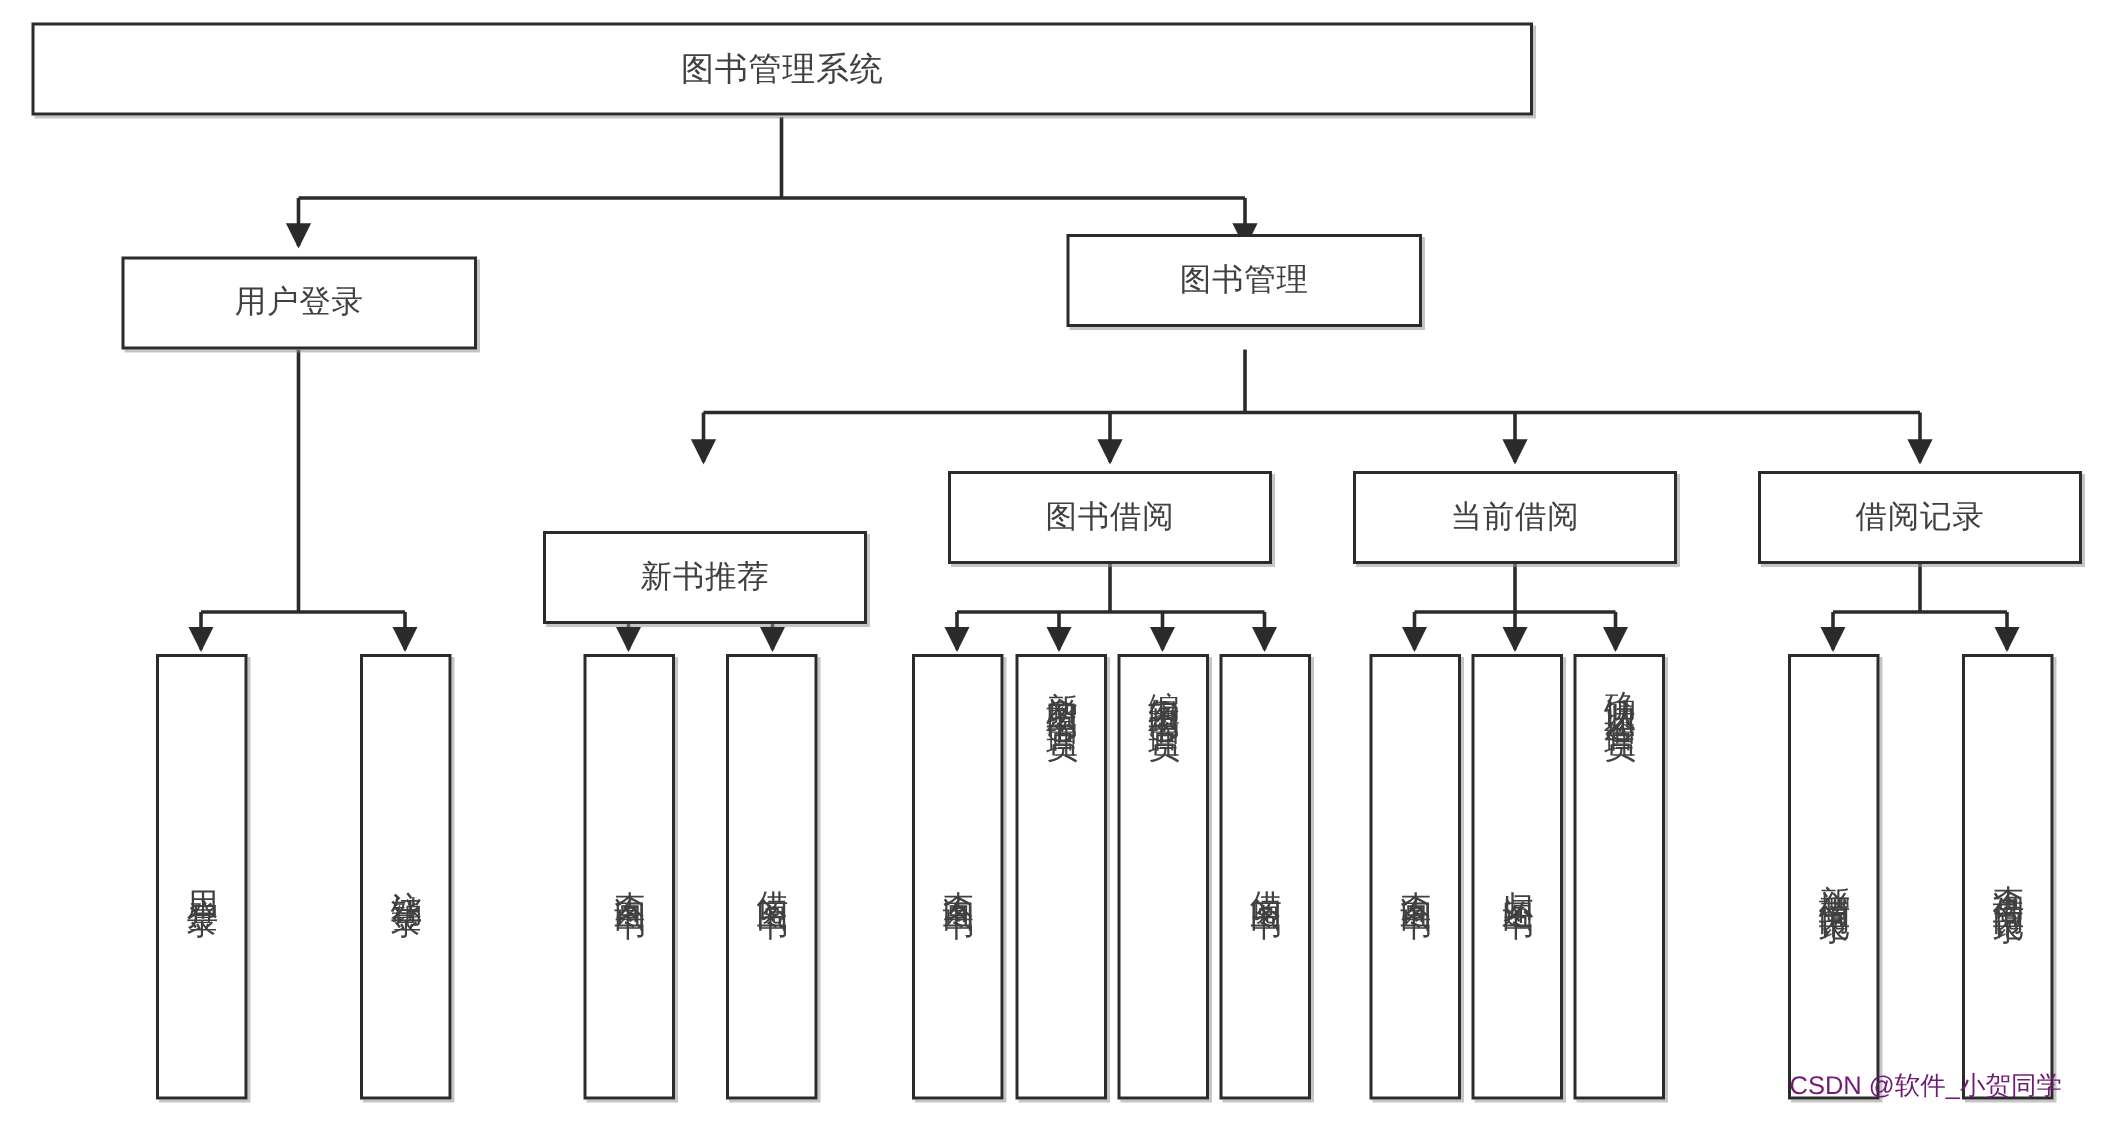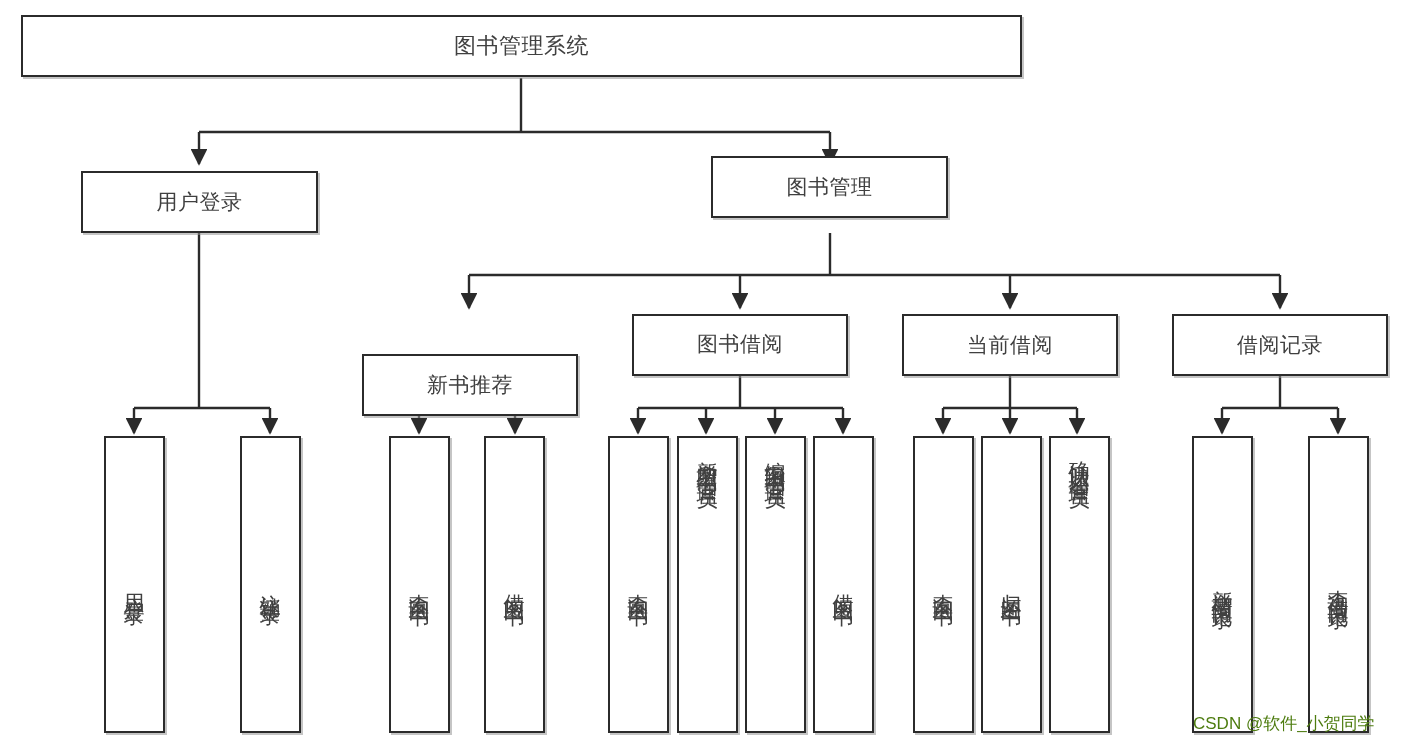--- a/index.html
+++ b/index.html
@@ -66,21 +66,21 @@
     white-space: nowrap;
   }
   .node.vert.top-align {
     align-items: flex-start;
   }
   .watermark {
     position: absolute;
     left: 1193px;
     top: 712px;
     font-size: 17px;
-    color: #4d7c0f;
+    color: #701a75;
     white-space: nowrap;
     user-select: none;
   }
 </style>
 </head>
 <body>
 
 <div id="diagram-root">
 
   <svg id="edge-layer" viewBox="0 0 1405 747" width="1405" height="747" xmlns="http://www.w3.org/2000/svg">

